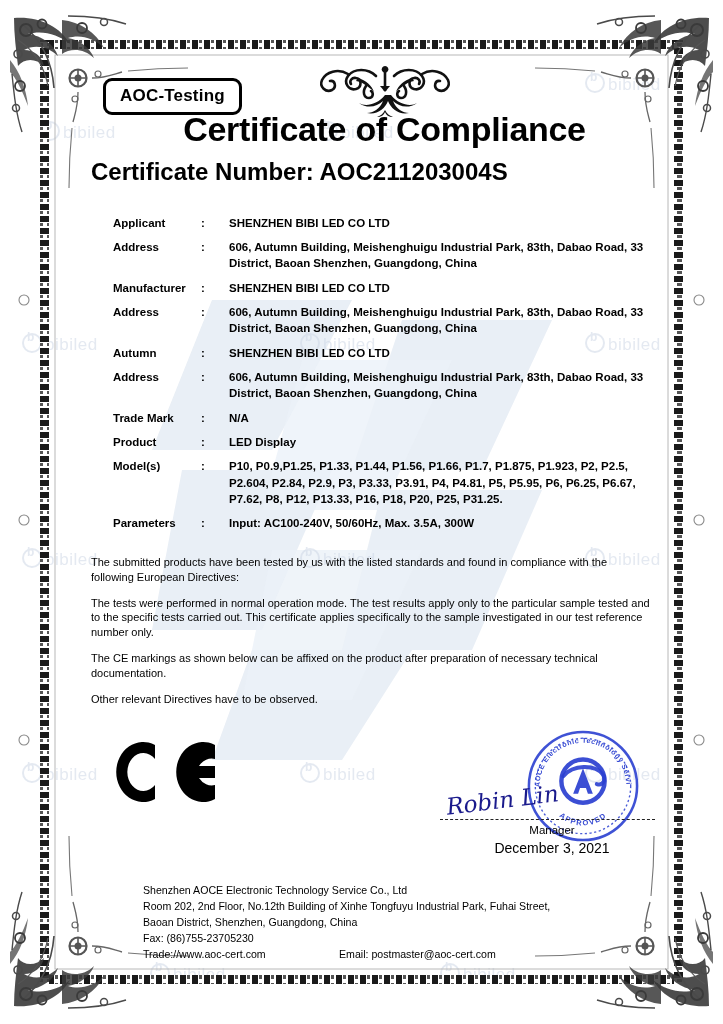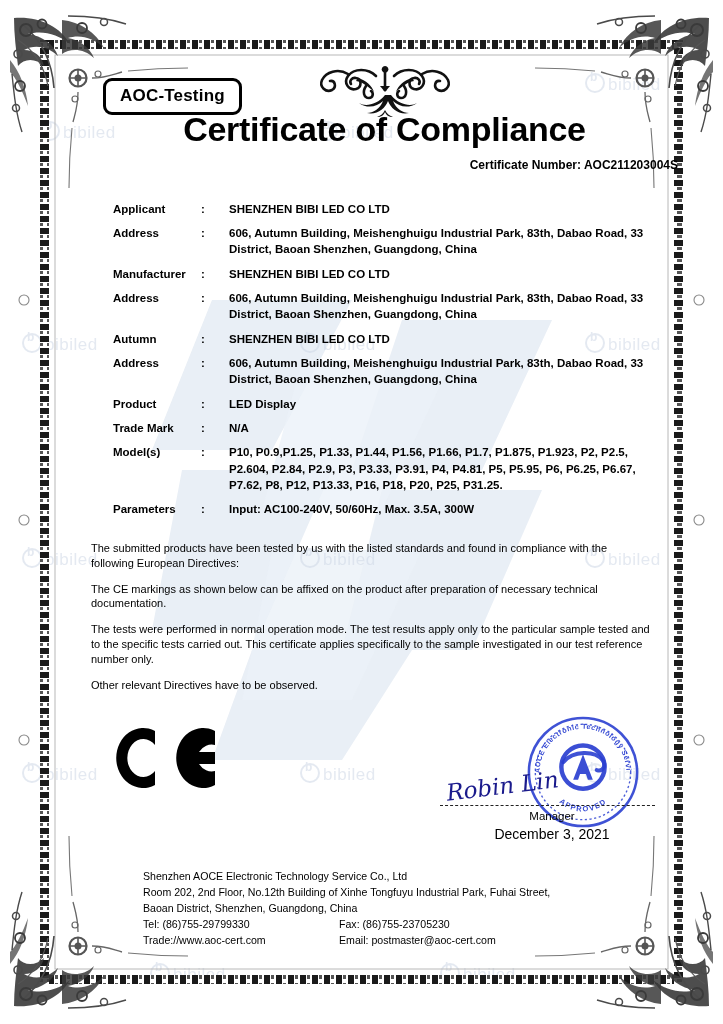--- a/index.html
+++ b/index.html
@@ -74,22 +74,22 @@
   }
   .cert-title{
     text-align:center;
     font-size:34px;
     font-weight:bold;
     letter-spacing:-.3px;
     margin:-2px 0 0 0;
     line-height:1.05;
   }
   .cert-number{
-    text-align:right;
-    font-size:12px;
+    text-align:left;
+    font-size:24px;
     font-weight:bold;
     margin:10px 0 0 0;
   }
 
   
   #fields{
     margin:26px 0 0 22px;
     border-collapse:collapse;
     width:545px;
   }
@@ -329,46 +329,46 @@
         <td class="f-label">Autumn</td>
         <td class="f-colon">:</td>
         <td class="f-value">SHENZHEN BIBI LED CO LTD</td>
       </tr>
       <tr>
         <td class="f-label">Address</td>
         <td class="f-colon">:</td>
         <td class="f-value multi">606, Autumn Building, Meishenghuigu Industrial Park, 83th, Dabao Road, 33 District, Baoan Shenzhen, Guangdong, China</td>
       </tr>
       <tr>
+        <td class="f-label">Trade Mark</td>
+        <td class="f-colon">:</td>
+        <td class="f-value">N/A</td>
+      </tr>
+      <tr>
         <td class="f-label">Product</td>
         <td class="f-colon">:</td>
         <td class="f-value">LED Display</td>
-      </tr>
-      <tr>
-        <td class="f-label">Trade Mark</td>
-        <td class="f-colon">:</td>
-        <td class="f-value">N/A</td>
       </tr>
       <tr>
         <td class="f-label">Model(s)</td>
         <td class="f-colon">:</td>
         <td class="f-value multi">P10, P0.9,P1.25, P1.33, P1.44, P1.56, P1.66, P1.7, P1.875, P1.923, P2, P2.5, P2.604, P2.84, P2.9, P3, P3.33, P3.91, P4, P4.81, P5, P5.95, P6, P6.25, P6.67, P7.62, P8, P12, P13.33, P16, P18, P20, P25, P31.25.</td>
       </tr>
       <tr>
         <td class="f-label">Parameters</td>
         <td class="f-colon">:</td>
         <td class="f-value">Input: AC100-240V, 50/60Hz, Max. 3.5A, 300W</td>
       </tr>
     </tbody>
   </table>
 
   <div id="body-text">
     <p class="tight">The submitted products have been tested by us with the listed standards and found in compliance with the following European Directives:</p>
+    <p class="tight">The tests were performed in normal operation mode. The test results apply only to the particular sample tested and to the specific tests carried out. This certificate applies specifically to the sample investigated in our test reference number only.</p>
     <p class="tight">The CE markings as shown below can be affixed on the product after preparation of necessary technical documentation.</p>
-    <p class="tight">The tests were performed in normal operation mode. The test results apply only to the particular sample tested and to the specific tests carried out. This certificate applies specifically to the sample investigated in our test reference number only.</p>
     <p>Other relevant Directives have to be observed.</p>
   </div>
 
   <div id="mark-area">
 
     <svg id="ce-mark" width="108" height="70" viewBox="0 0 108 70">
       <path d="M44,8 A27,30 0 1,0 44,62 L44,48 A16,19 0 1,1 44,22 Z" fill="#000"></path>
       <path d="M104,8 A27,30 0 1,0 104,62 L104,48 A16,19 0 0,1 88,41 L104,41 L104,29 L88,29
                A16,19 0 0,1 104,22 Z" fill="#000"></path>
     </svg>
@@ -399,21 +399,20 @@
       <div id="sig-role">Manager</div>
       <div id="sig-date">December 3, 2021</div>
     </div>
   </div>
 
   <div id="footer">
     <div>Shenzhen AOCE Electronic Technology Service Co., Ltd</div>
     <div>Room 202, 2nd Floor, No.12th Building of Xinhe Tongfuyu Industrial Park, Fuhai Street,</div>
     <div>Baoan District, Shenzhen, Guangdong, China</div>
     <div class="contact-row">
-      <span>Tel: (86)755-29799330</span>
       <span>Fax: (86)755-23705230</span>
     </div>
     <div class="contact-row">
       <span>Trade://www.aoc-cert.com</span>
       <span>Email: postmaster@aoc-cert.com</span>
     </div>
   </div>
 
 </div>
 

